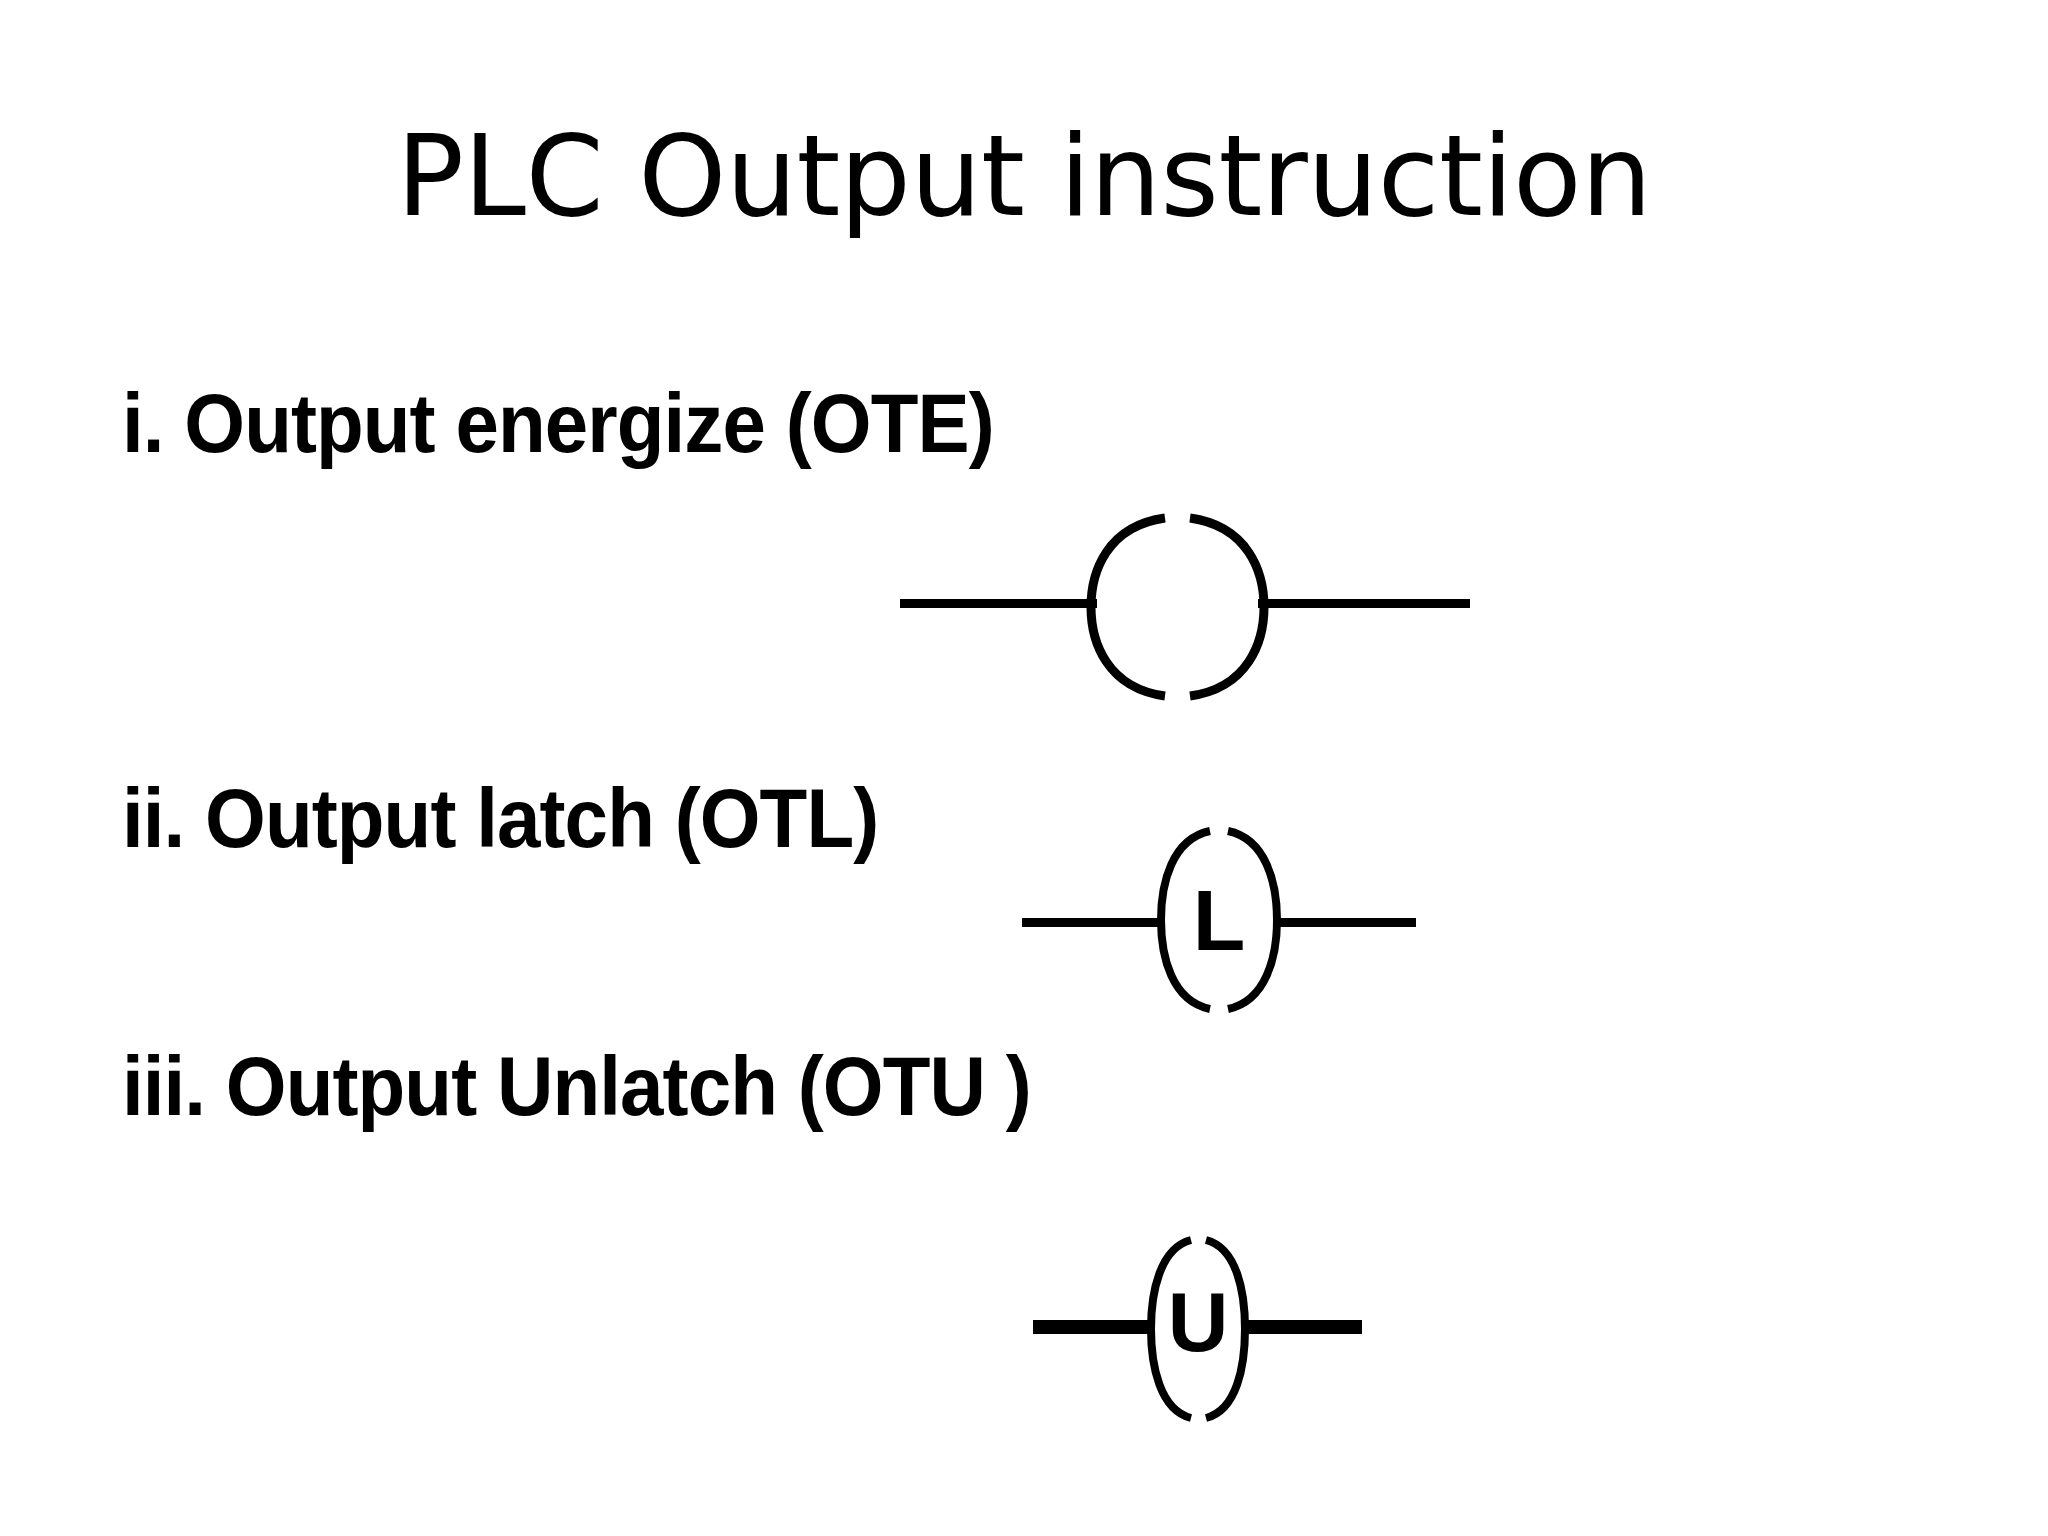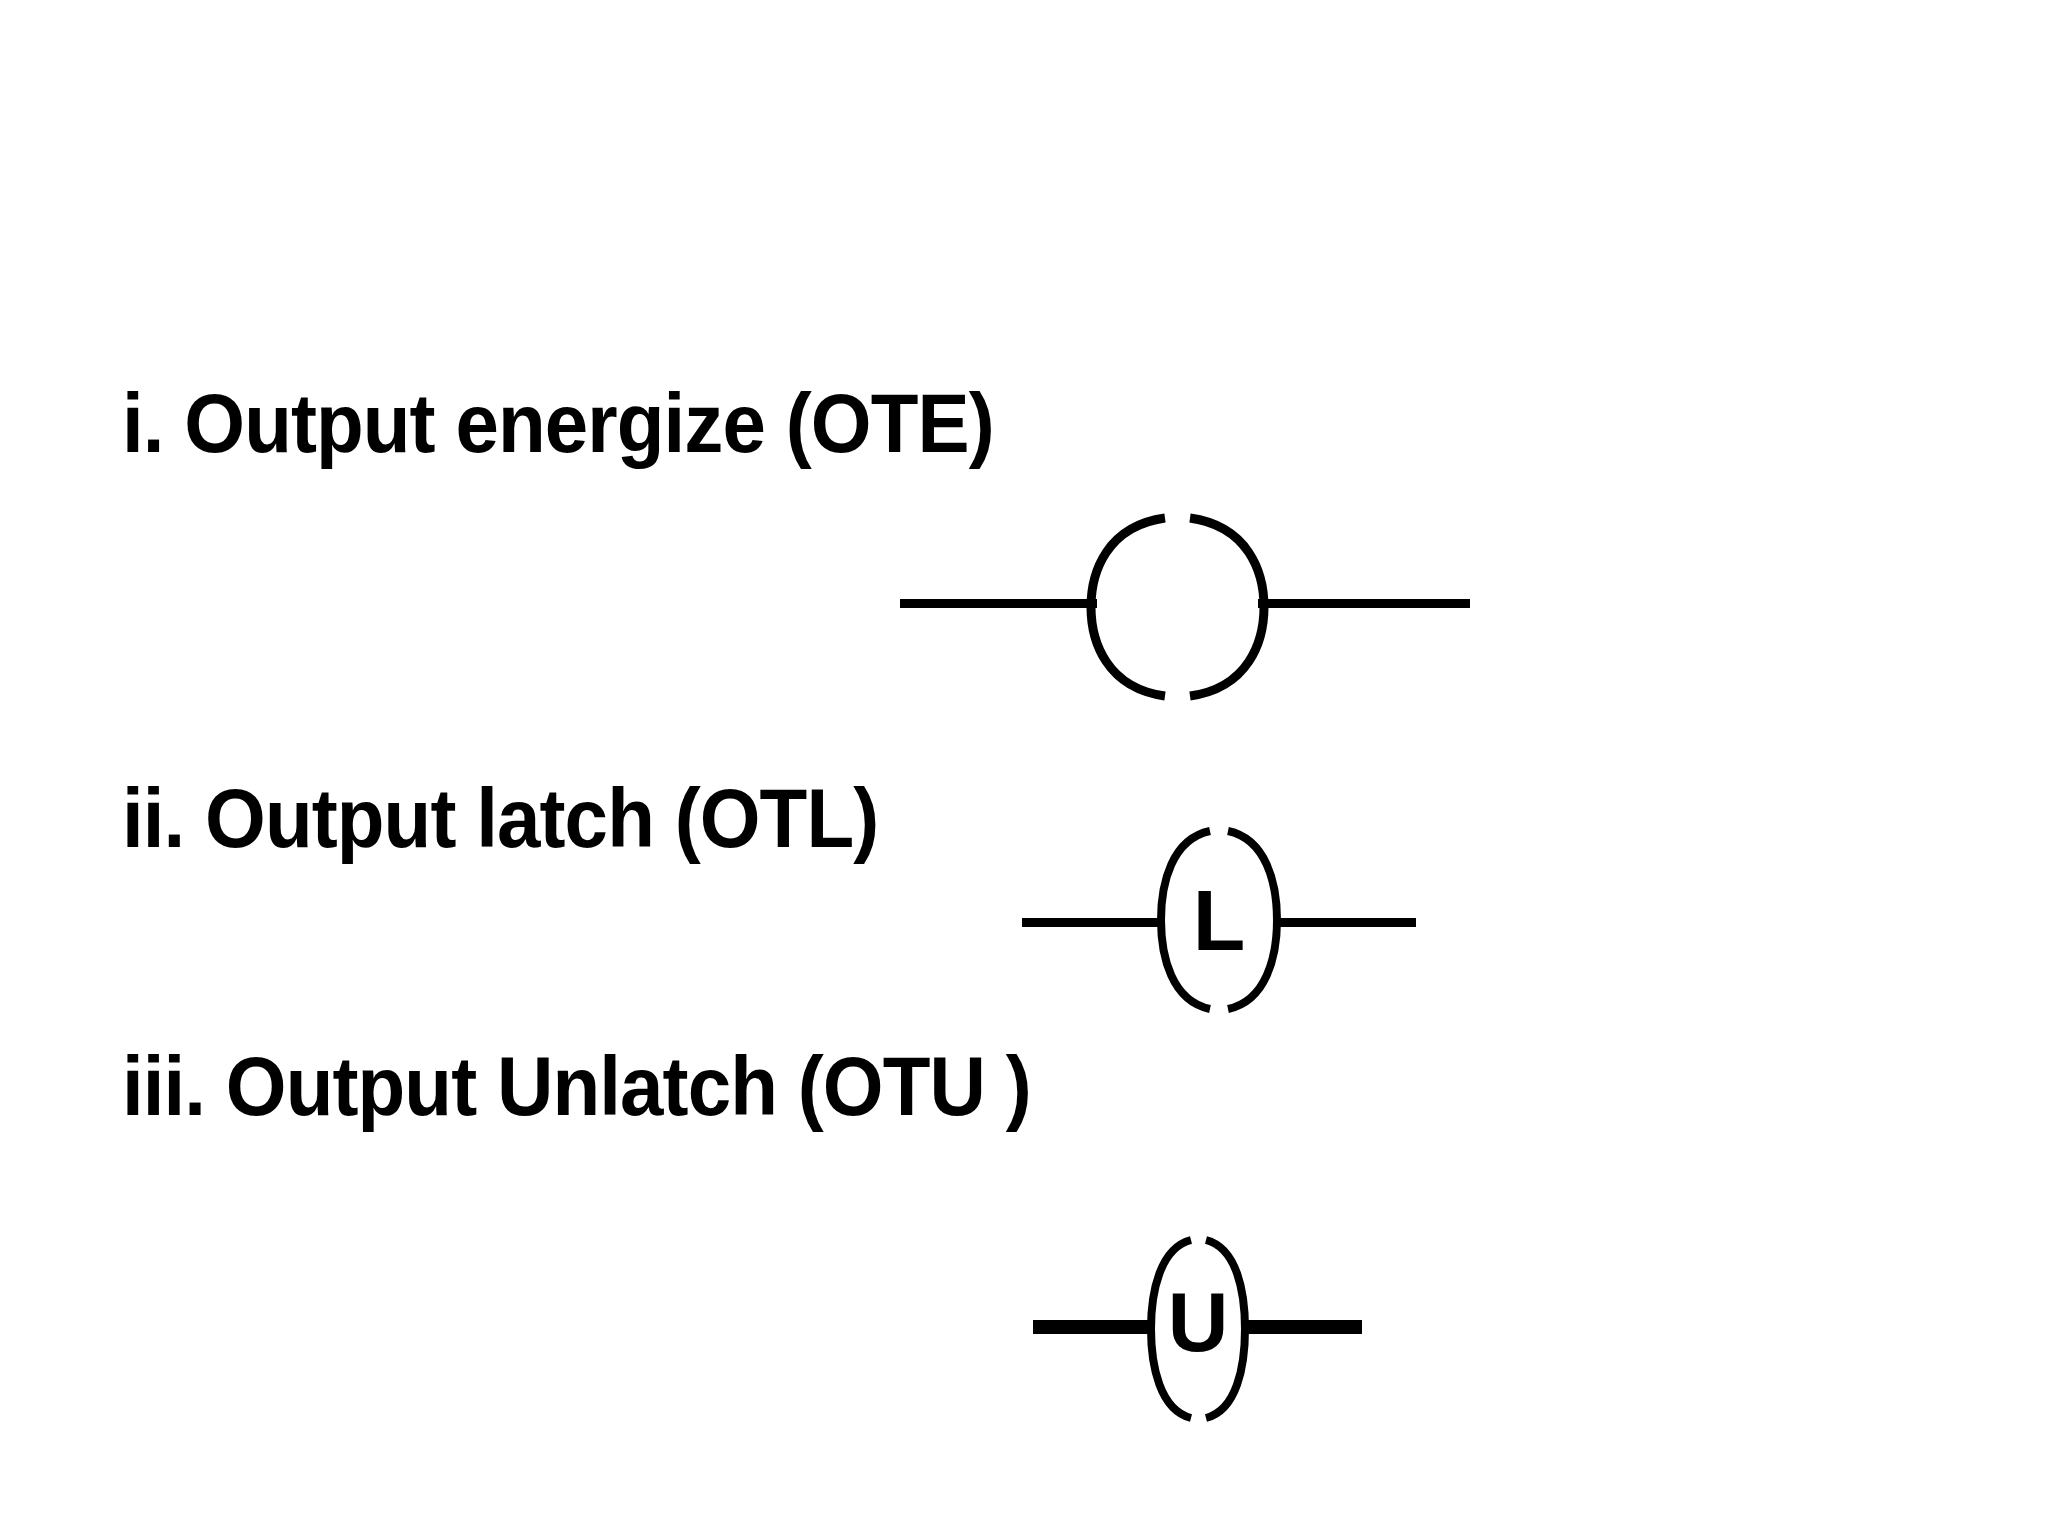--- a/index.html
+++ b/index.html
@@ -91,20 +91,21 @@
   #coil-otu-line-left  { left: 13px;  top: 98px;  width: 122px; height: 14px; }
   #coil-otu-line-right { left: 222px; top: 98px;  width: 120px; height: 14px; }
   #coil-otu-svg        { left: 126px; top: 12px;  width: 104px; height: 190px; }
   #coil-otu-letter     { left: 126px; top: 58px;  width: 104px; font-size: 84px; }
 </style>
 </head>
 <body>
 
 <div id="slide">
 
+  <div class="slide-title" id="page-title">PLC Output instruction</div>
 
   <div class="bullet" id="bullet-ote">i. Output energize (OTE)</div>
 
   <div class="bullet" id="bullet-otl">ii. Output latch (OTL)</div>
 
   <div class="bullet" id="bullet-otu">iii. Output Unlatch (OTU )</div>
 
   <div class="coil-group" id="coil-ote-group">
     <div class="rung-line" id="coil-ote-line-left"></div>
     <div class="rung-line" id="coil-ote-line-right"></div>

